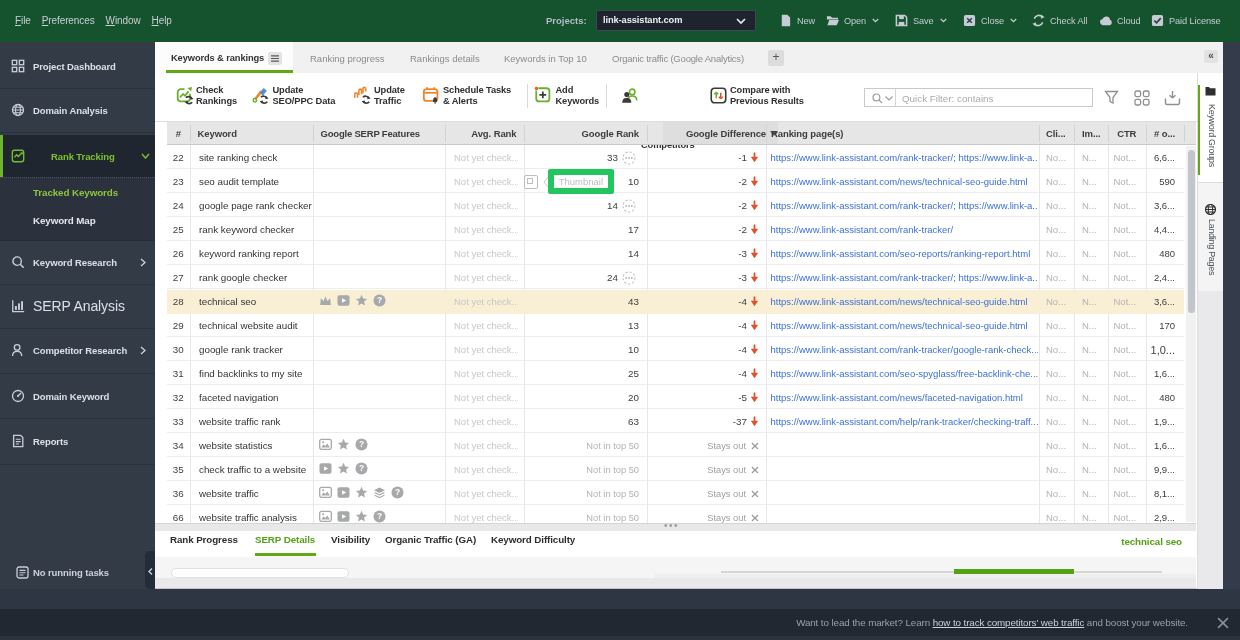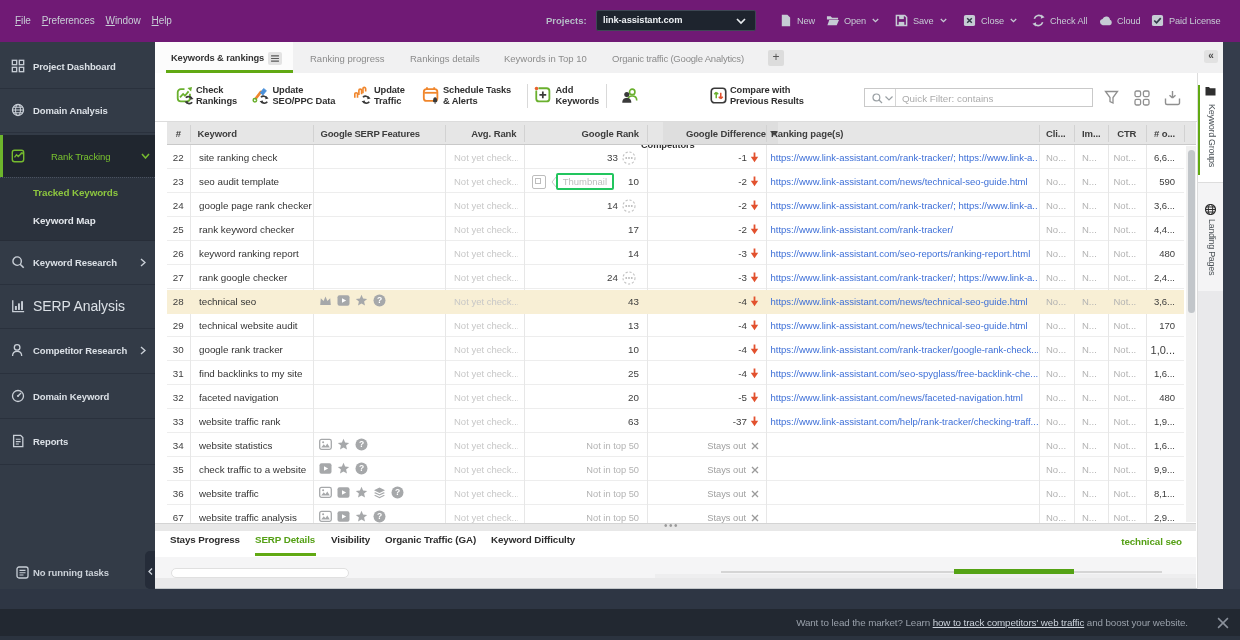--- a/index.html
+++ b/index.html
@@ -3,21 +3,21 @@
 <style>
 * { margin:0; padding:0; }
 body { font-family:"Liberation Sans", sans-serif; }
 #page { position:relative; width:1240px; height:640px; background:#323a47; overflow:hidden; }
 .sbsep { position:absolute; left:0; width:155px; height:1px; background:#2a313d; }
 .url { font-size:9.5px; color:#3d6fd7; }
 </style></head>
 <body>
 <div id="page">
 
-  <div style="position:absolute;left:0;top:0;width:1240px;height:42px;background:#701a75;">
+  <div style="position:absolute;left:0;top:0;width:1240px;height:42px;background:#14532d;">
       <div style="position:absolute;left:15px;top:0;height:42px;line-height:42px;font-size:10px;letter-spacing:-0.1px;color:#c8ced6;"><span style="margin-right:11px;"><u>F</u>ile</span><span style="margin-right:11px;"><u>P</u>references</span><span style="margin-right:11px;"><u>W</u>indow</span><span><u>H</u>elp</span></div>
       <div style="position:absolute;left:546px;top:0;height:42px;line-height:42px;font-size:9.5px;font-weight:bold;color:#b6bdc7;">Projects:</div>
       <div style="position:absolute;left:596px;top:9.5px;width:160px;height:21px;background:#1e242e;border:1px solid #3e4754;border-radius:2px;box-sizing:border-box;">
         <span style="position:absolute;left:6px;top:50%;transform:translateY(-50%);font-size:9.3px;font-weight:bold;letter-spacing:-0.1px;color:#eef1f4;">link-assistant.com</span>
         <svg width="10" height="7" viewBox="0 0 10 7" style="position:absolute;right:9px;top:7px;">
           <path d="M1 1 L5 5 L9 1" fill="none" stroke="#e8ebef" stroke-width="1.7"></path>
         </svg>
       </div>
       <div style="position:absolute;left:779px;top:0;height:42px;line-height:42px;color:#c6ccd4;font-size:9.2px;letter-spacing:-0.1px;"><svg width="13" height="13" viewBox="0 0 14 14" style="vertical-align:-3px;">
           <path d="M3 0.7 L9 0.7 L12 3.7 L12 13.3 L3 13.3 Z" fill="#c6ccd4"></path>
@@ -74,21 +74,21 @@
         </svg>
         <span style="position:absolute;left:33px;top:50%;transform:translateY(-50%);font-size:9.5px;font-weight:bold;letter-spacing:-0.1px;color:#dbe0e6;">Domain Analysis</span>
       </div>
       <div class="sbsep" style="top:90px;"></div>
       <div style="position:absolute;left:0;top:93px;width:155px;height:42px;background:#20262f;border-left:3px solid #6db52c;">
         <svg width="14" height="14" viewBox="0 0 16 16" style="position:absolute;left:8px;top:50%;margin-top:-7px;">
           <rect x="1.5" y="1.5" width="13" height="13" rx="2.5" fill="none" stroke="#76bb2f" stroke-width="1.6"></rect>
           <path d="M4 9.5 L6.3 6.5 L8.3 8.5 L12 4.8" fill="none" stroke="#76bb2f" stroke-width="1.6"></path>
           <path d="M11.2 4.5 L12.8 4.5 L12.8 6.1" fill="none" stroke="#76bb2f" stroke-width="1.6"></path>
         </svg>
-        <span style="position:absolute;left:30px;top:50%;transform:translateY(-50%);font-size:9.5px;font-weight:normal;letter-spacing:-0.1px;color:#79c22f;padding-left:18px;">Rank Tracking</span>
+        <span style="position:absolute;left:30px;top:50%;transform:translateY(-50%);font-size:9.5px;font-weight:bold;letter-spacing:-0.1px;color:#79c22f;padding-left:18px;">Rank Tracking</span>
         <svg width="9" height="6" viewBox="0 0 9 6" style="position:absolute;right:8px;top:50%;margin-top:-3px;">
           <path d="M1 1 L4.5 5 L8 1" fill="none" stroke="#76bb2f" stroke-width="1.5"></path>
         </svg>
       </div>
       <div style="position:absolute;left:0;top:135px;width:155px;height:63.5px;background:#2b323d;border-top:1px dotted #4a5260;border-bottom:1px solid #272d38;box-sizing:border-box;"></div>
       <div style="position:absolute;left:33px;top:145px;width:119px;height:15px;font-size:9.8px;font-weight:bold;letter-spacing:-0.1px;color:#8dc63f;">Tracked Keywords</div>
       <div style="position:absolute;left:33px;top:172.5px;width:119px;height:15px;font-size:9.8px;font-weight:bold;letter-spacing:-0.1px;color:#e3e7ec;">Keyword Map</div>
       <div style="position:absolute;left:0;top:198.5px;width:155px;height:43px;">
         <svg width="14" height="14" viewBox="0 0 16 16" style="position:absolute;left:11px;top:50%;margin-top:-7px;">
           <circle cx="7" cy="7" r="4.8" fill="none" stroke="#c9cfd7" stroke-width="1.6"></circle>
@@ -339,21 +339,21 @@
           <div style="position:absolute;left:0px;width:22.5px;top:0;height:100%;display:flex;align-items:center;justify-content:center;color:#3d3d3d;">23</div>
           <div style="position:absolute;left:32.0px;width:112.5px;top:0;height:100%;display:flex;align-items:center;color:#333;font-size:9.8px;overflow:hidden;white-space:nowrap;">seo audit template</div>
           <div style="position:absolute;left:287px;width:63.5px;top:0;height:100%;display:flex;align-items:center;color:#c7c7c7;font-size:9.5px;overflow:hidden;white-space:nowrap;">Not yet check...</div>
           <div style="position:absolute;left:356.5px;width:115.5px;top:0;height:100%;display:flex;align-items:center;justify-content:flex-end;color:#3d3d3d;">
             <span style="display:inline-block;width:12px;height:12px;border:1px solid #bdbdbd;border-radius:2px;position:relative;margin-right:5px;">
               <span style="position:absolute;left:2px;top:2px;width:4px;height:4px;border:1px solid #bdbdbd;"></span>
             </span>
             <svg width="6" height="12" viewBox="0 0 6 12" style="margin-right:-1px;">
               <path d="M5.5 0.5 L1 6 L5.5 11.5" fill="none" stroke="#c9c9c9" stroke-width="1"></path>
             </svg>
-            <span style="display:inline-block;border:2px solid #22c55e;border-radius:2px;color:#bdbdbd;font-size:9.5px;padding:0.5px 5px 1.5px;margin-right:14px;">Thumbnail</span>
+            <span style="display:inline-block;border:6px solid #22c55e;border-radius:2px;color:#bdbdbd;font-size:9.5px;padding:0.5px 5px 1.5px;margin-right:14px;">Thumbnail</span>
             <span>10</span>
           </div>
           <div style="position:absolute;left:480px;width:112px;top:0;height:100%;display:flex;align-items:center;justify-content:flex-end;color:#3d3d3d;">
             <span>-2</span>
             <svg width="9" height="11" viewBox="0 0 9 11" style="margin-left:3px;">
               <path d="M4.5 0.5 L4.5 6" stroke="#e2512e" stroke-width="1.8"></path>
               <path d="M0.8 4.8 L4.5 10.3 L8.2 4.8 Z" fill="#e2512e"></path>
             </svg>
           </div>
           <div class="url" style="position:absolute;left:603.5px;width:267px;top:0;height:100%;display:flex;align-items:center;overflow:hidden;white-space:nowrap;">https://www.link-assistant.com/news/technical-seo-guide.html</div>
@@ -670,21 +670,21 @@
             <svg width="8" height="8" viewBox="0 0 8 8">
               <path d="M1 1 L7 7 M7 1 L1 7" stroke="#9a9a9a" stroke-width="1.3"></path>
             </svg>
           </div>
           <div style="position:absolute;left:879px;top:0;height:100%;display:flex;align-items:center;color:#b3b3b3;font-size:9.5px;">No...</div>
           <div style="position:absolute;left:915px;top:0;height:100%;display:flex;align-items:center;color:#b3b3b3;font-size:9.5px;">N...</div>
           <div style="position:absolute;left:946.5px;top:0;height:100%;display:flex;align-items:center;color:#b3b3b3;font-size:9.5px;">Not...</div>
           <div style="position:absolute;left:979px;width:29px;top:0;height:100%;display:flex;align-items:center;justify-content:flex-end;color:#3d3d3d;font-size:9.5px;">8,1...</div>
         </div>
 <div style="position:absolute;left:0;top:505.5px;width:1017px;height:24.0px;font-size:9.8px;">
-          <div style="position:absolute;left:0px;width:22.5px;top:0;height:100%;display:flex;align-items:center;justify-content:center;color:#3d3d3d;">67</div>
+          <div style="position:absolute;left:0px;width:22.5px;top:0;height:100%;display:flex;align-items:center;justify-content:center;color:#3d3d3d;">66</div>
           <div style="position:absolute;left:32.0px;width:112.5px;top:0;height:100%;display:flex;align-items:center;color:#333;font-size:9.8px;overflow:hidden;white-space:nowrap;">website traffic analysis</div>
           <div style="position:absolute;left:151.5px;top:0;height:100%;display:flex;align-items:center;">
             <span style="display:inline-block;margin-right:5px;vertical-align:middle;"><svg width="13" height="13" viewBox="0 0 13 13">
                 <rect x="0.7" y="1.4" width="11.6" height="10" rx="1.8" fill="none" stroke="#a6a8aa" stroke-width="1.3"></rect>
                 <path d="M2.2 9.6 L4.8 6.2 L6.4 8.2 L8.3 5.4 L10.8 9.6 Z" fill="#a6a8aa"></path>
                 <circle cx="4.1" cy="4.3" r="1" fill="#a6a8aa"></circle>
               </svg></span>
             <span style="display:inline-block;margin-right:5px;vertical-align:middle;"><svg width="13" height="13" viewBox="0 0 13 13">
                 <rect x="0.5" y="1.2" width="12" height="10.6" rx="2" fill="#a6a8aa"></rect>
                 <path d="M5 4.2 L9.2 6.5 L5 8.8 Z" fill="#fff"></path>
@@ -711,21 +711,21 @@
           <div style="position:absolute;left:979px;width:29px;top:0;height:100%;display:flex;align-items:center;justify-content:flex-end;color:#3d3d3d;font-size:9.5px;">2,9...</div>
         </div>
     </div>
   </div>
 
   <div style="position:absolute;left:1186px;top:146px;width:10px;height:376px;background:#f1f1f1;"></div>
   <div style="position:absolute;left:1187.5px;top:150px;width:7px;height:163px;background:#c2c6ca;border-radius:3.5px;"></div>
   <div style="position:absolute;left:155px;top:522.5px;width:1041px;height:8px;background:#e8e8e8;border-top:1px solid #d4d4d4;box-sizing:border-box;"></div>
     <div style="position:absolute;left:664px;top:524.5px;width:18px;height:4px;color:#9a9a9a;font-size:10px;line-height:2px;letter-spacing:1.5px;">•••</div>
     <div style="position:absolute;left:155px;top:530.5px;width:1041px;height:26.5px;background:#fff;"></div>
-    <div style="position:absolute;left:170px;top:530px;height:20px;line-height:20px;font-size:9.8px;font-weight:bold;letter-spacing:-0.1px;color:#2d2d2d;">Stays Progress</div>
+    <div style="position:absolute;left:170px;top:530px;height:20px;line-height:20px;font-size:9.8px;font-weight:bold;letter-spacing:-0.1px;color:#2d2d2d;">Rank Progress</div>
     <div style="position:absolute;left:255px;top:530px;height:20px;line-height:20px;font-size:9.8px;font-weight:bold;letter-spacing:-0.1px;color:#55a016;">SERP Details</div>
     <div style="position:absolute;left:331px;top:530px;height:20px;line-height:20px;font-size:9.8px;font-weight:bold;letter-spacing:-0.1px;color:#2d2d2d;">Visibility</div>
     <div style="position:absolute;left:385px;top:530px;height:20px;line-height:20px;font-size:9.8px;font-weight:bold;letter-spacing:-0.1px;color:#2d2d2d;">Organic Traffic (GA)</div>
     <div style="position:absolute;left:491px;top:530px;height:20px;line-height:20px;font-size:9.8px;font-weight:bold;letter-spacing:-0.1px;color:#2d2d2d;">Keyword Difficulty</div>
     <div style="position:absolute;left:1100px;top:530px;width:82px;height:24px;line-height:24px;font-size:9.8px;font-weight:bold;letter-spacing:-0.1px;color:#55a016;text-align:right;">technical seo</div>
     <div style="position:absolute;left:255px;top:553px;width:61px;height:3px;background:#61a913;"></div>
     <div style="position:absolute;left:155px;top:557px;width:1041px;height:21px;background:#f5f5f6;"></div>
     <div style="position:absolute;left:155px;top:578px;width:1041px;height:11px;background:#e9e9ea;"></div>
     <div style="position:absolute;left:655px;top:573.5px;width:541px;height:4.5px;background:#eeeeef;"></div>
     <div style="position:absolute;left:721px;top:570.5px;width:441px;height:2px;background:#d5d5d5;"></div>

